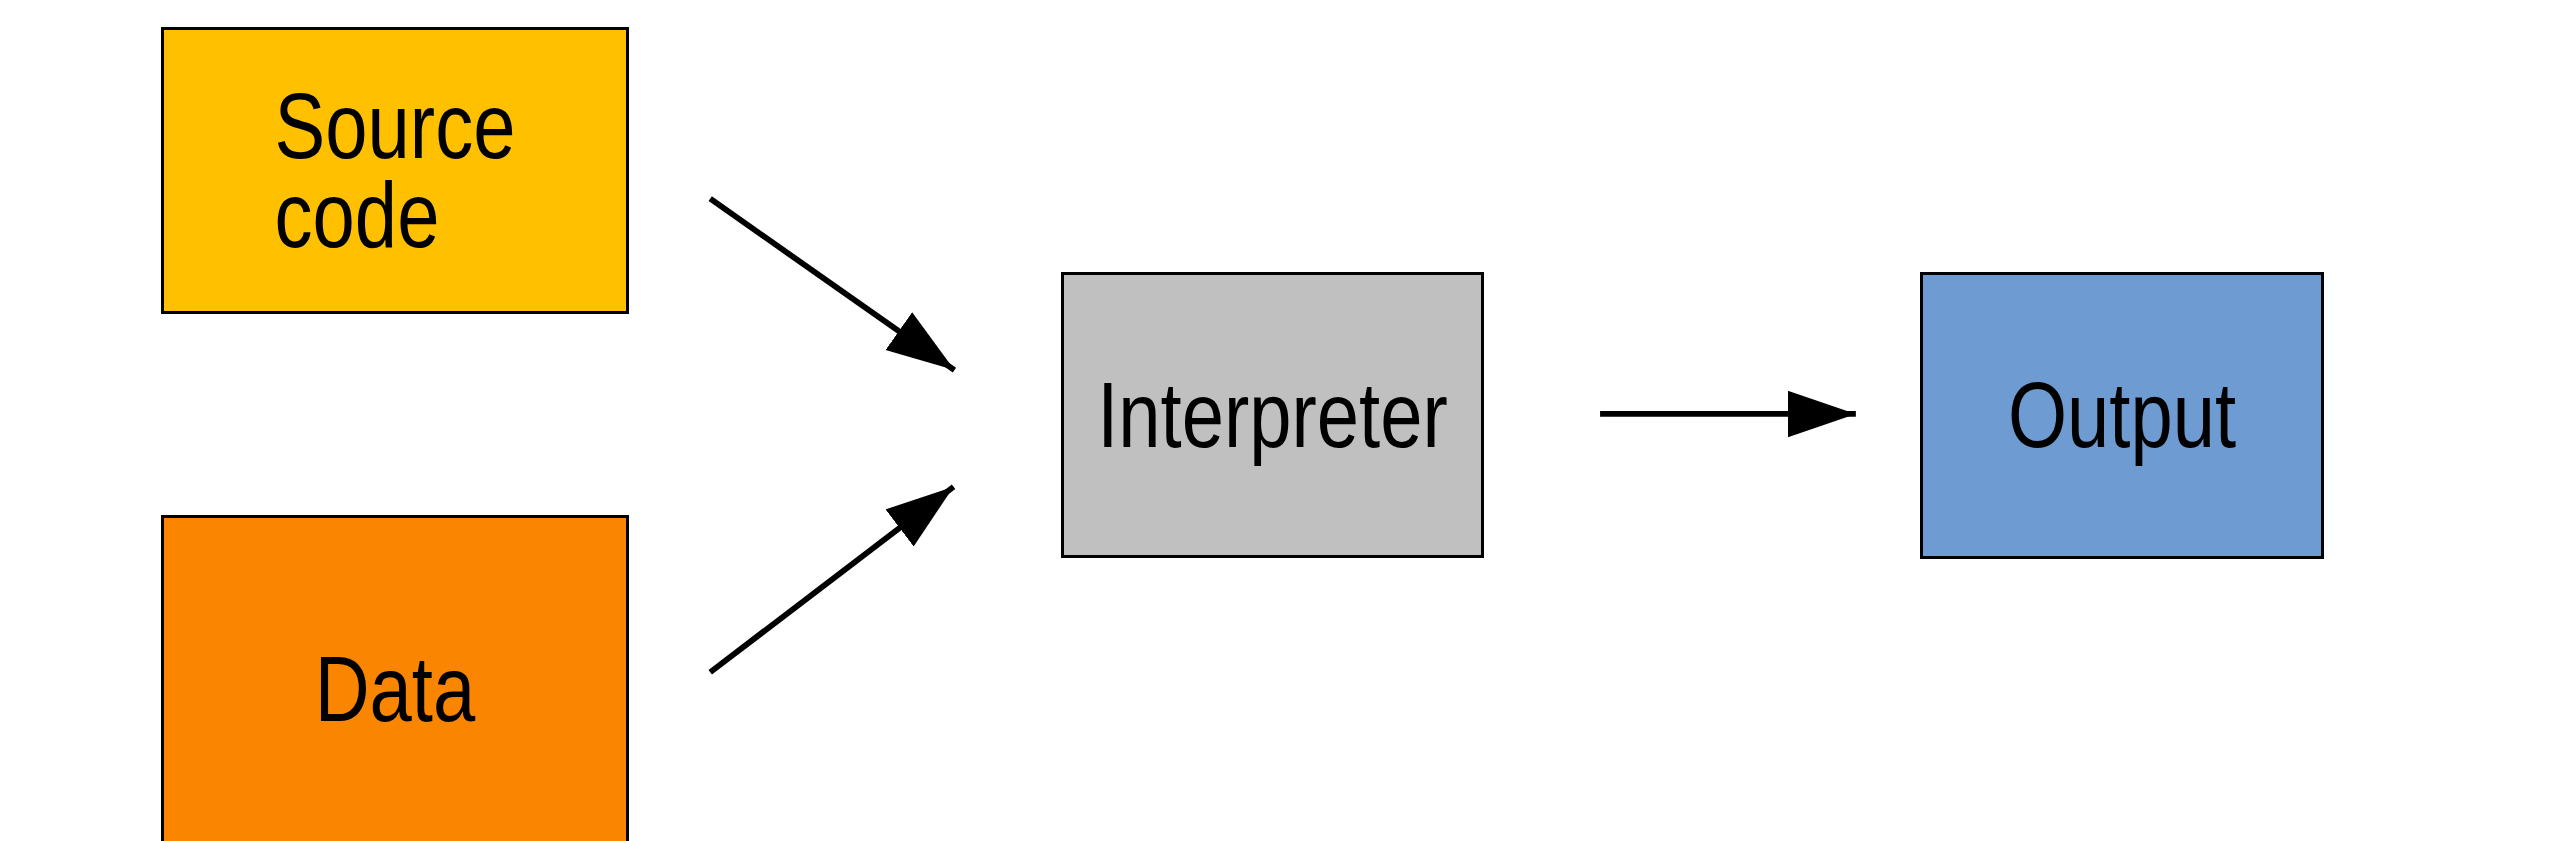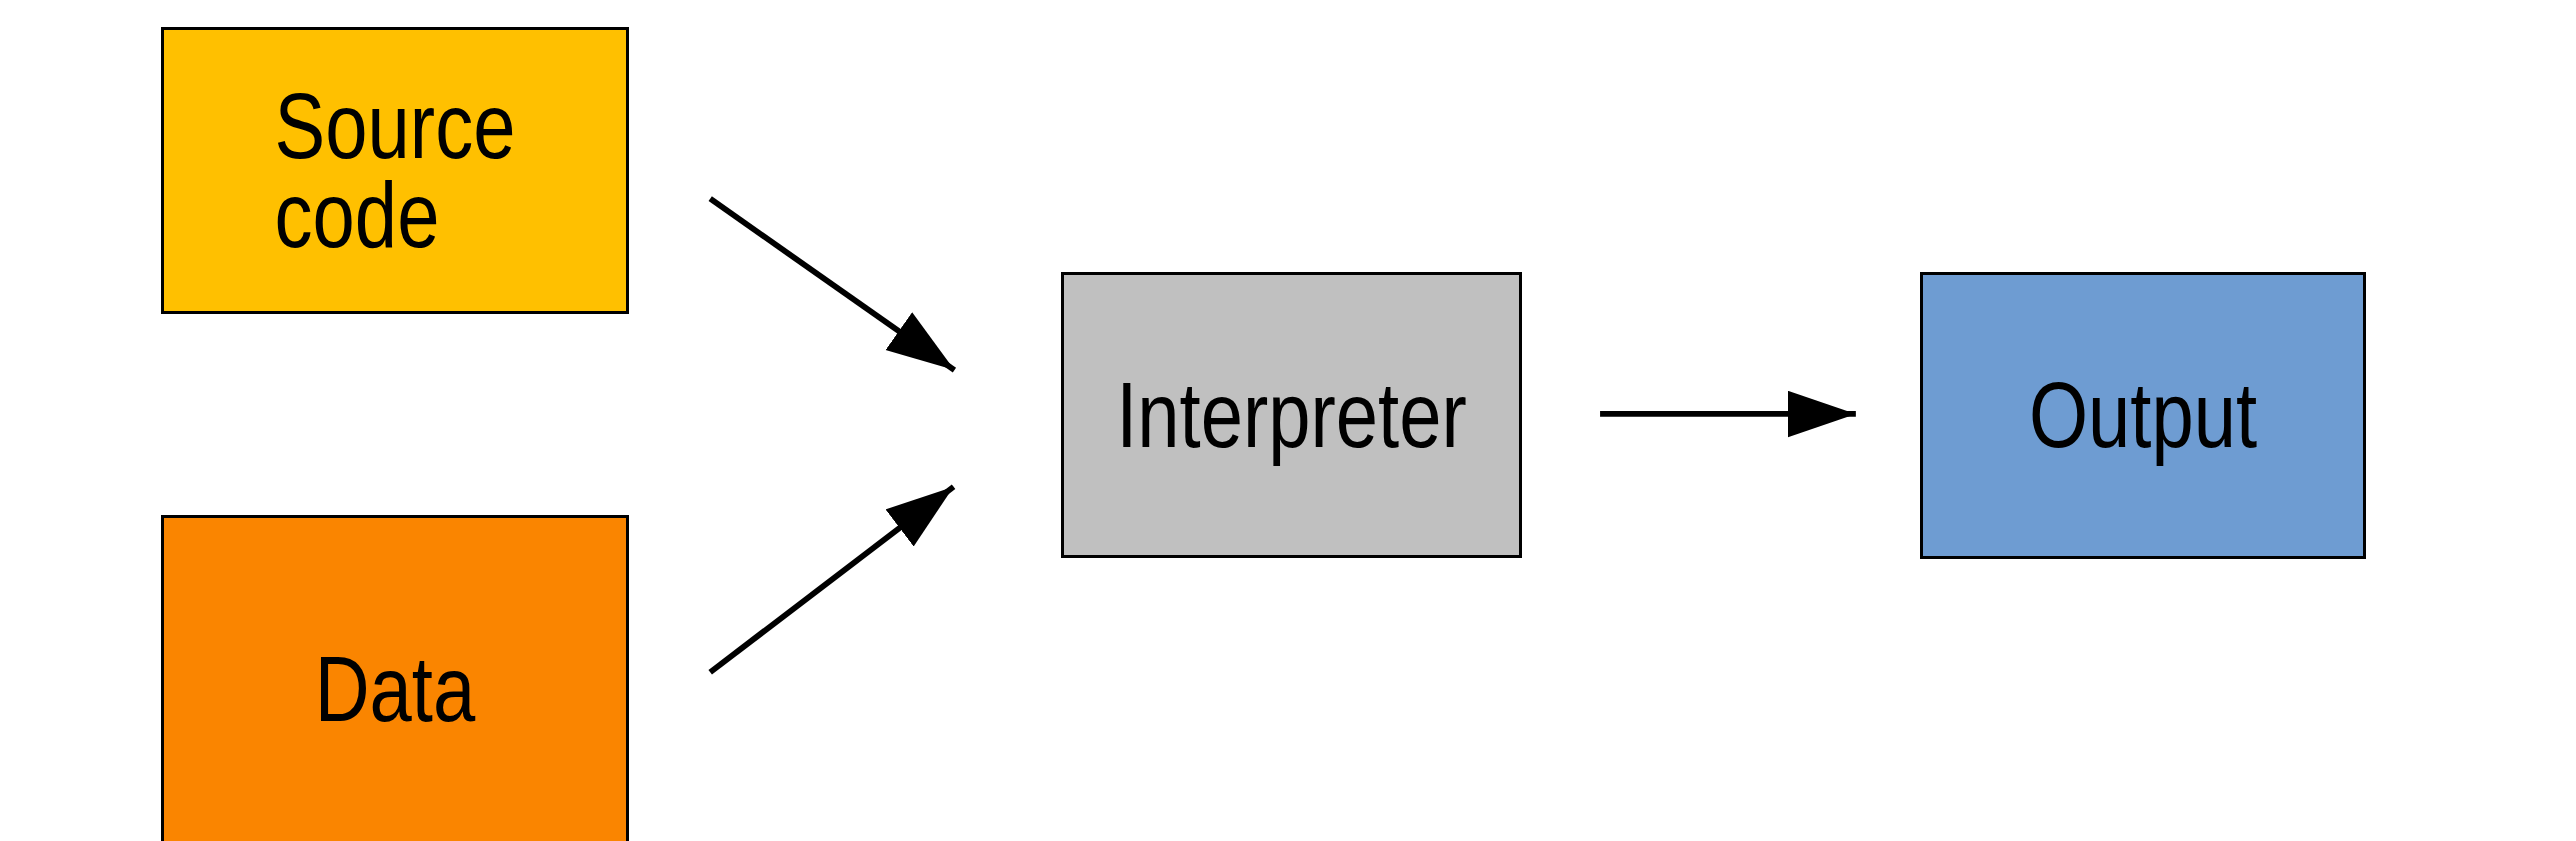--- a/index.html
+++ b/index.html
@@ -46,22 +46,22 @@
     letter-spacing: 0px;
     white-space: pre-line;
     transform: scaleY(1.22);
     color: #000000;
   }
   .node-label.two-line {
     text-align: left;
   }
   #node-source-code { left: 161px; top: 27px;  width: 468px; height: 287px; }
   #node-data        { left: 161px; top: 515px; width: 468px; height: 348px; }
-  #node-interpreter { left: 1061px; top: 272px; width: 461px; height: 286px; }
-  #node-output      { left: 1920px; top: 272px; width: 446px; height: 287px; }
+  #node-interpreter { left: 1061px; top: 272px; width: 423px; height: 286px; }
+  #node-output      { left: 1920px; top: 272px; width: 404px; height: 287px; }
 </style>
 </head>
 <body>
 
 <div id="canvas" style="background-color: rgb(255, 255, 255);">
 
   <svg id="edges-layer" viewBox="0 0 3112 1017" xmlns="http://www.w3.org/2000/svg">
     <defs>
       <marker id="arrowhead" markerUnits="userSpaceOnUse" markerWidth="84" markerHeight="58" refX="82" refY="28" orient="auto">
         <path d="M0,0 L82,28 L0,56 Z" fill="#000000"></path>

